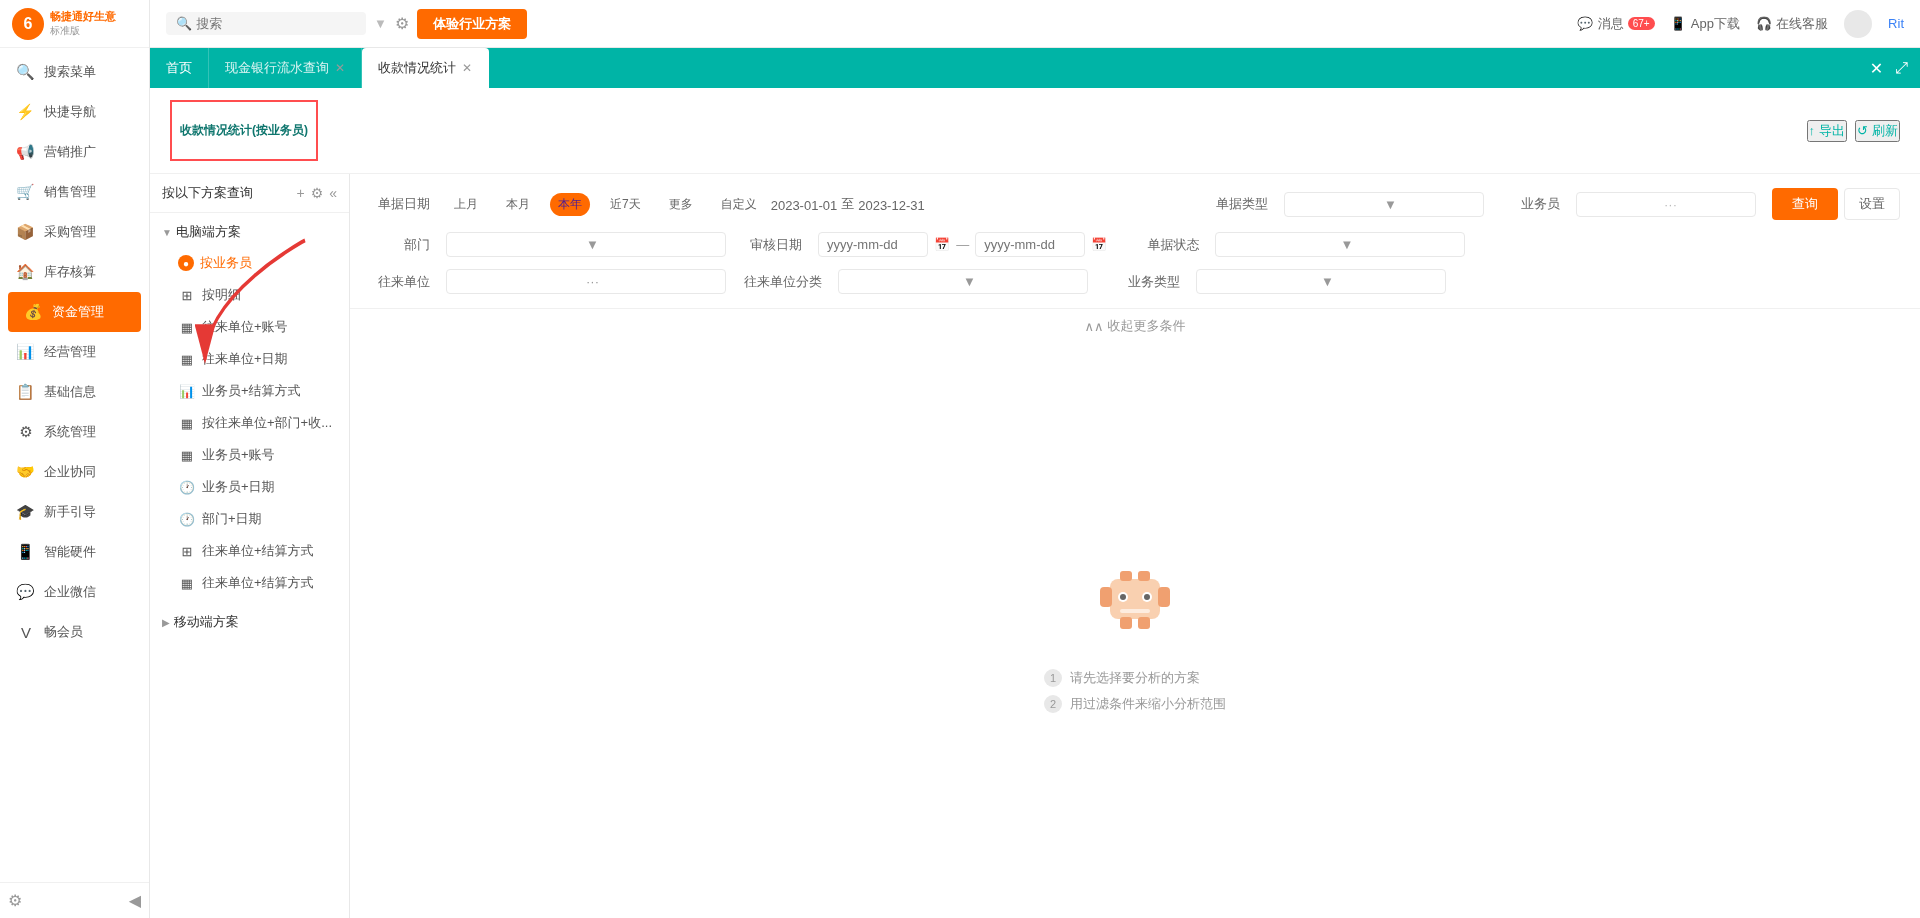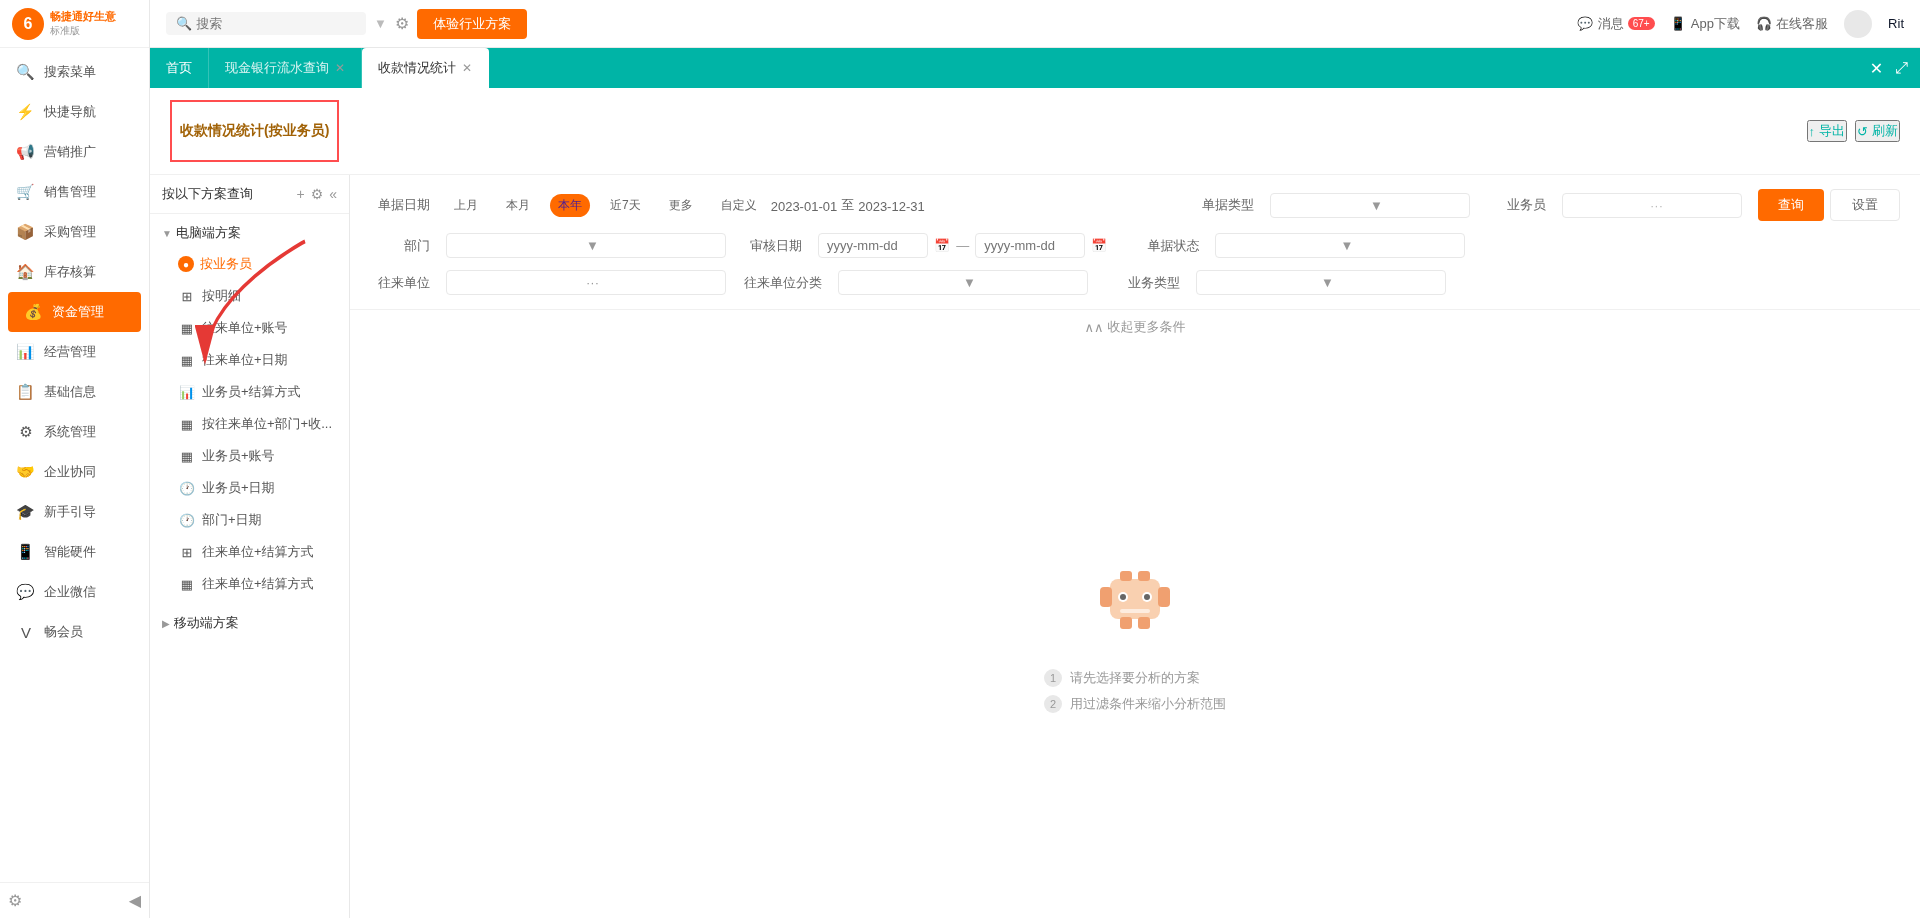--- a/index.html
+++ b/index.html
@@ -20,38 +20,38 @@
     .sidebar-bottom { padding: 8px; border-top: 1px solid #f0f0f0; display: flex; align-items: center; justify-content: space-between; }
 
     
     .main-content { flex: 1; display: flex; flex-direction: column; overflow: hidden; }
 
     
     .top-bar { height: 48px; background: #fff; border-bottom: 1px solid #e8e8e8; display: flex; align-items: center; padding: 0 16px; gap: 12px; }
     .top-bar-left { display: flex; align-items: center; gap: 8px; flex: 1; }
     .search-area { display: flex; align-items: center; background: #f5f5f5; border-radius: 4px; padding: 4px 10px; width: 200px; }
     .search-area input { border: none; background: transparent; outline: none; font-size: 13px; width: 100%; }
-    .top-btn-trial { background: #ff6a00; color: white; border: none; border-radius: 4px; padding: 6px 16px; cursor: pointer; font-size: 13px; }
+    .top-btn-trial { background: #ff6a00; color: white; border: none; border-radius: 4px; padding: 6px 16px; cursor: pointer; font-size: 13px; font-weight: bold; }
     .top-bar-right { display: flex; align-items: center; gap: 16px; }
     .top-bar-icon { display: flex; align-items: center; gap: 4px; cursor: pointer; color: #666; font-size: 13px; }
     .badge { background: #ff4d4f; color: white; border-radius: 10px; font-size: 10px; padding: 1px 5px; }
     .user-avatar { width: 28px; height: 28px; background: #e8e8e8; border-radius: 50%; }
 
     
     .tab-bar { height: 40px; background: #00b4a6; display: flex; align-items: center; padding: 0 0; position: relative; }
     .tab-item { display: flex; align-items: center; padding: 0 16px; height: 40px; cursor: pointer; color: rgba(255,255,255,0.85); font-size: 13px; gap: 6px; border-right: 1px solid rgba(255,255,255,0.2); }
     .tab-item.home { color: white; }
     .tab-item.active { background: white; color: #333; border-radius: 4px 4px 0 0; }
     .tab-item .tab-close { color: #999; font-size: 12px; }
     .tab-bar-actions { margin-left: auto; display: flex; align-items: center; padding: 0 12px; gap: 12px; }
     .tab-bar-action { color: white; cursor: pointer; font-size: 16px; }
 
     
     .page-header { background: white; padding: 12px 20px; display: flex; align-items: center; justify-content: space-between; border-bottom: 1px solid #f0f0f0; }
-    .page-title { font-size: 14px; font-weight: bold; color: #a16207; border: 2px solid #ff4d4f; padding: 20px 8px; }
+    .page-title { font-size: 12px; font-weight: bold; color: #0f766e; border: 2px solid #ff4d4f; padding: 20px 8px; }
     .page-actions { display: flex; gap: 8px; }
     .btn-export { display: flex; align-items: center; gap: 4px; color: #00b4a6; cursor: pointer; font-size: 13px; }
     .btn-refresh { display: flex; align-items: center; gap: 4px; color: #00b4a6; cursor: pointer; font-size: 13px; }
 
     
     .content-area { display: flex; flex: 1; overflow: hidden; }
 
     
     .scheme-panel { width: 200px; background: white; border-right: 1px solid #e8e8e8; overflow-y: auto; flex-shrink: 0; }
     .scheme-header { display: flex; align-items: center; justify-content: space-between; padding: 10px 12px; border-bottom: 1px solid #f0f0f0; }
@@ -77,21 +77,21 @@
     .date-tab.active { background: #ff6a00; color: #4c1d95; border-radius: 12px; }
     .date-range { display: flex; align-items: flex-end; gap: 4px; font-size: 13px; color: #666; }
     .select-control { display: flex; align-items: center; border: 1px solid #e8e8e8; border-radius: 4px; padding: 4px 8px; min-width: 200px; cursor: pointer; }
     .select-control span { flex: 1; color: #999; font-size: 13px; }
     .select-arrow { color: #ccc; font-size: 10px; }
     .date-input { border: 1px solid #e8e8e8; border-radius: 4px; padding: 4px 8px; color: #bbb; font-size: 13px; width: 110px; }
     .date-sep { color: #999; }
     .date-icon { color: #bbb; font-size: 13px; }
     .filter-btn-group { display: flex; gap: 6px; margin-left: auto; }
     .btn-query { background: #ff6a00; color: white; border: none; border-radius: 4px; padding: 6px 20px; cursor: pointer; font-size: 13px; }
-    .btn-set { background: white; color: #666; border: 1px solid #e8e8e8; border-radius: 4px; padding: 6px 21px; cursor: pointer; font-size: 13px; }
+    .btn-set { background: white; color: #666; border: 1px solid #e8e8e8; border-radius: 4px; padding: 6px 14px; cursor: pointer; font-size: 13px; }
     .collapse-btn { display: flex; align-items: center; justify-content: center; gap: 4px; color: #999; font-size: 13px; cursor: pointer; padding: 8px; }
     .more-icon { color: #bbb; cursor: pointer; }
 
     
     .empty-state { flex: 1; display: flex; flex-direction: column; align-items: center; justify-content: center; padding: 40px; }
     .empty-icon { width: 100px; height: 100px; margin-bottom: 20px; }
     .empty-tips { display: flex; flex-direction: column; gap: 8px; }
     .empty-tip { display: flex; align-items: center; gap: 8px; color: #999; font-size: 13px; }
     .tip-num { width: 18px; height: 18px; background: #e8e8e8; border-radius: 50%; display: flex; align-items: center; justify-content: center; font-size: 11px; color: #999; }
 
@@ -205,21 +205,21 @@
         </div>
         <div class="top-bar-icon">
           <span>📱</span>
           <span>App下载</span>
         </div>
         <div class="top-bar-icon">
           <span>🎧</span>
           <span>在线客服</span>
         </div>
         <div class="user-avatar"></div>
-        <span style="font-size:13px;color:#0f172a;">Rit</span>
+        <span style="font-size:13px;color:#3b82f6;">Rit</span>
       </div>
     </div>
 
     <div class="tab-bar">
       <div class="tab-item home">
         <span>首页</span>
       </div>
       <div class="tab-item">
         <span>现金银行流水查询</span>
         <span class="tab-close">✕</span>

